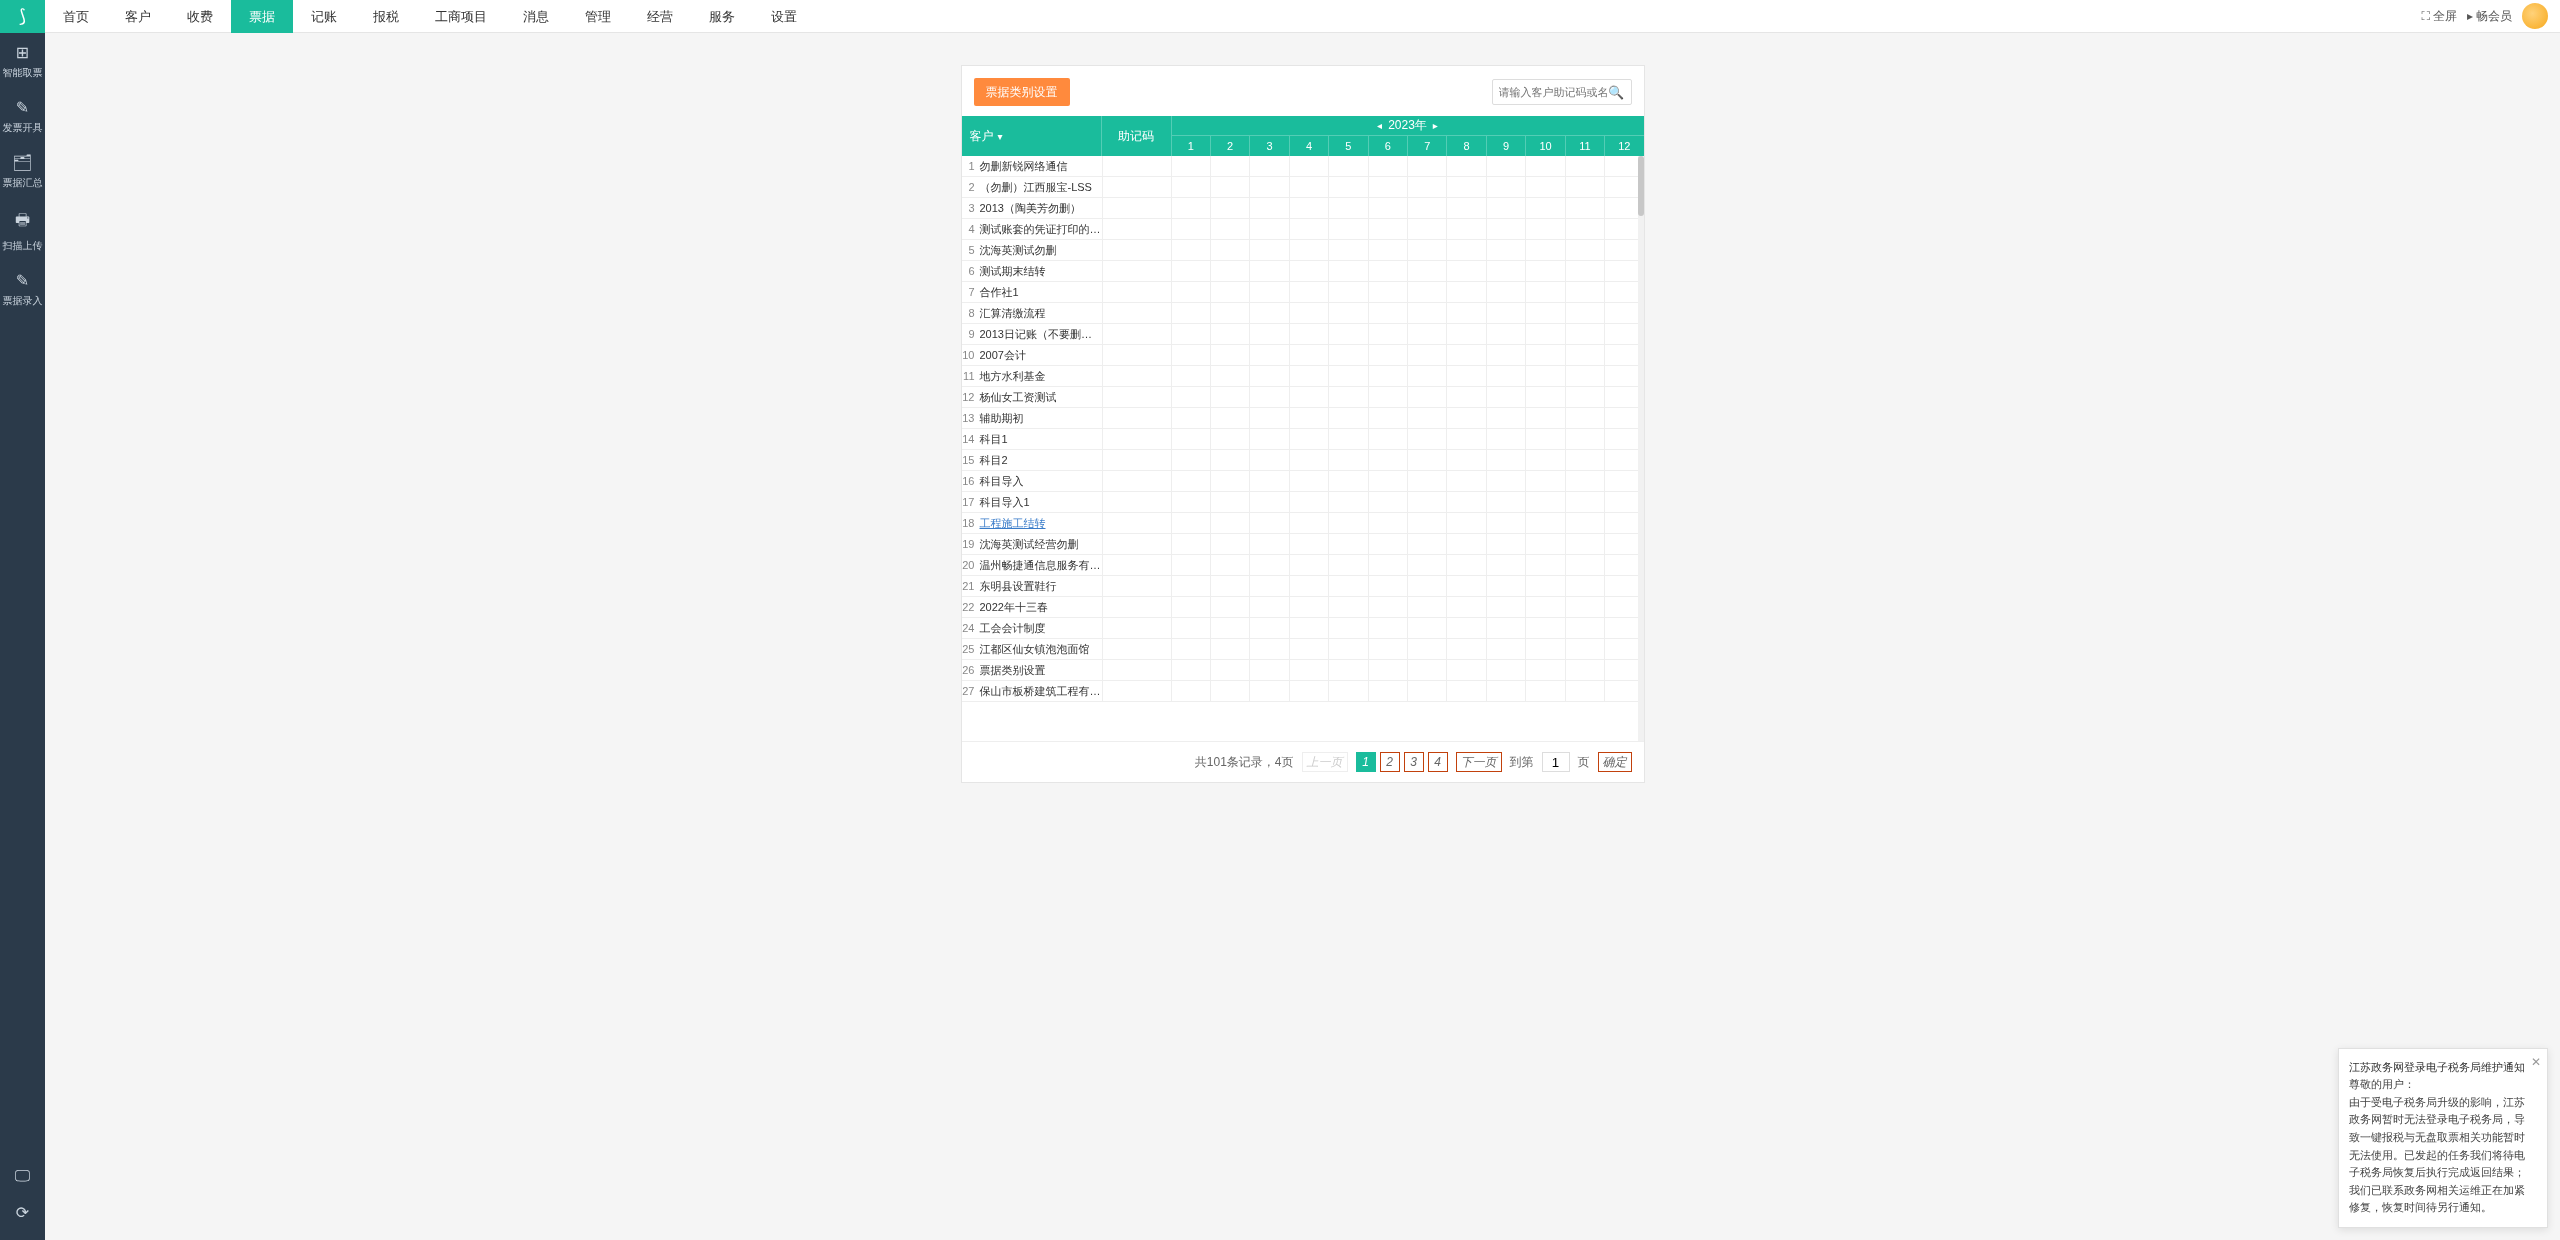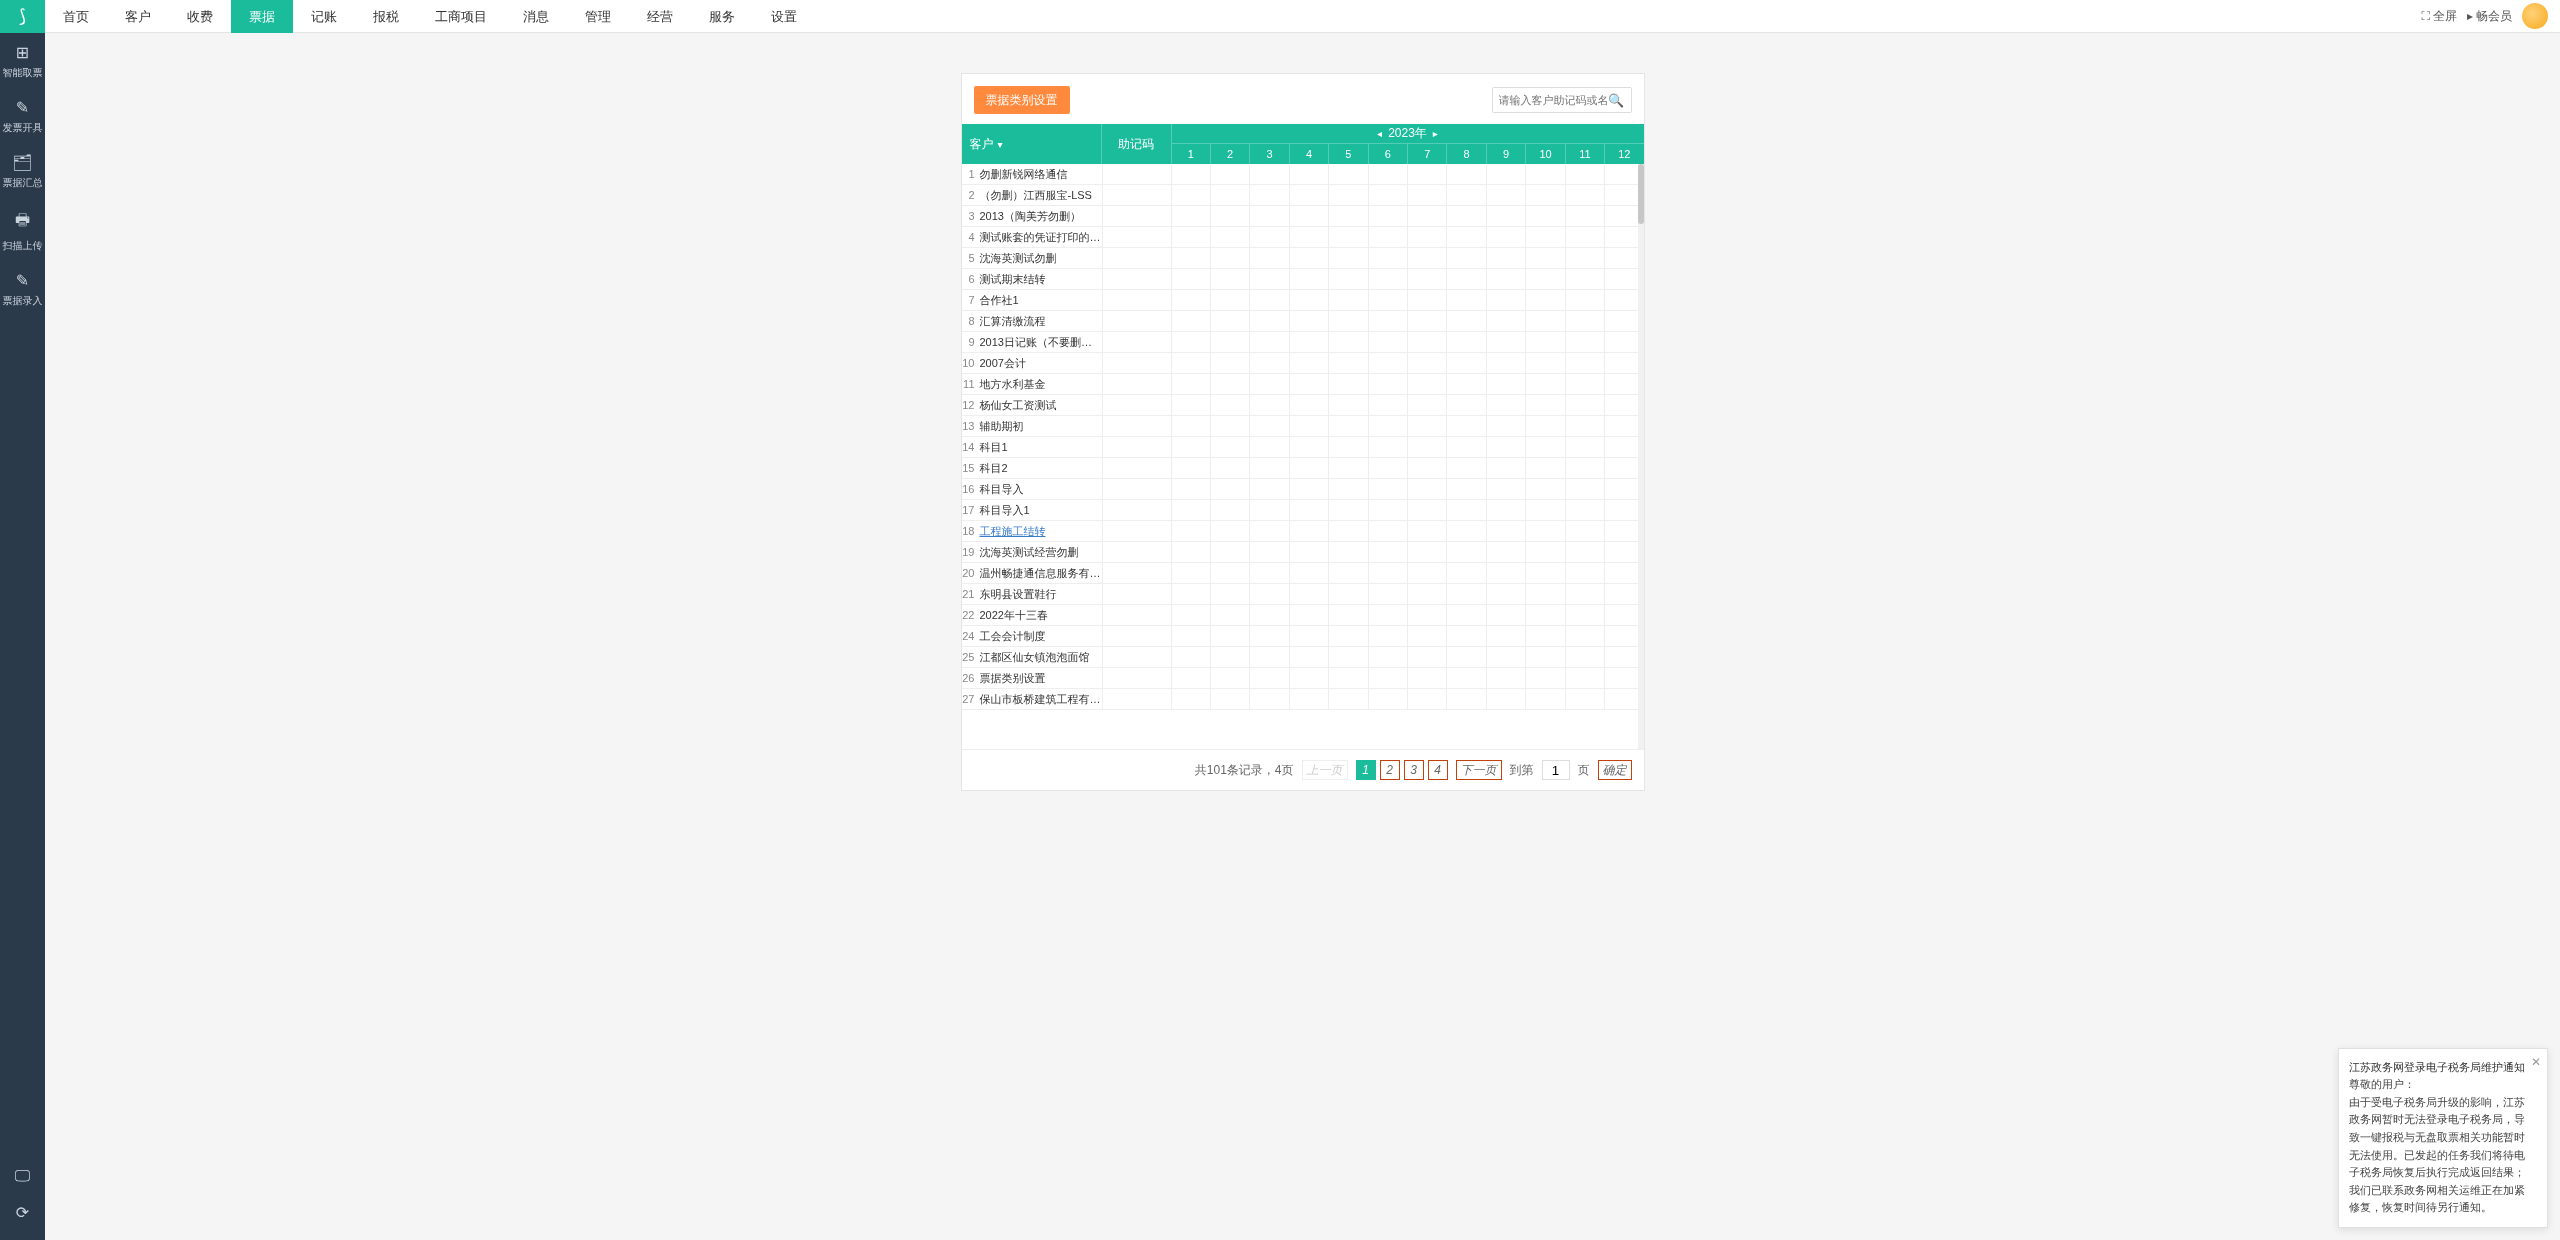--- a/index.html
+++ b/index.html
@@ -14,21 +14,21 @@
 .topright-item { display: flex; align-items: center; gap: 3px; cursor: pointer; }
 .avatar { width: 26px; height: 26px; border-radius: 50%; background: radial-gradient(circle at 40% 40%, #ffd27a, #f7a81b); }
 .body { display: flex; flex: 1; overflow: hidden; }
 .sidebar { width: 45px; background: #2b3a4a; display: flex; flex-direction: column; color: #c9d3dd; }
 .sidebar-top { flex: 1; }
 .side-item { display: flex; flex-direction: column; align-items: center; padding: 10px 0 8px; cursor: pointer; gap: 4px; }
 .side-item .icon { font-size: 16px; }
 .side-item .lbl { font-size: 10px; white-space: nowrap; }
 .sidebar-bottom { padding-bottom: 10px; }
 .main { flex: 1; overflow: auto; display: flex; justify-content: center; }
-.panel { width: 684px; margin-top: 40px; background: #fff; border: 1px solid #e5e5e5; display: flex; flex-direction: column; height: 718px; }
+.panel { width: 684px; margin-top: 32px; background: #fff; border: 1px solid #e5e5e5; display: flex; flex-direction: column; height: 718px; }
 .panel-top { display: flex; align-items: center; justify-content: space-between; padding: 12px 12px 10px; }
 .orange-btn { background: #ff8a3d; color: #fff; border: none; height: 28px; padding: 0 12px; cursor: pointer; font-size: 12px; border-radius: 2px; }
 .search { display: flex; align-items: center; border: 1px solid #ddd; border-radius: 2px; height: 26px; padding: 0 6px; width: 140px; }
 .search input { border: none; outline: none; flex: 1; font-size: 11px; color: #666; width: 100%; }
 .search .sicon { color: #aaa; font-size: 13px; }
 .thead { background: #1abc9c; color: #fff; display: flex; flex-direction: column; }
 .thead-row1 { display: flex; }
 .th-client { width: 140px; border-right: 1px solid rgba(255,255,255,0.25); display: flex; align-items: center; padding-left: 8px; height: 40px; font-size: 12px; }
 .th-code { width: 70px; border-right: 1px solid rgba(255,255,255,0.25); display: flex; align-items: center; justify-content: center; height: 40px; }
 .th-year-wrap { flex: 1; display: flex; flex-direction: column; }

